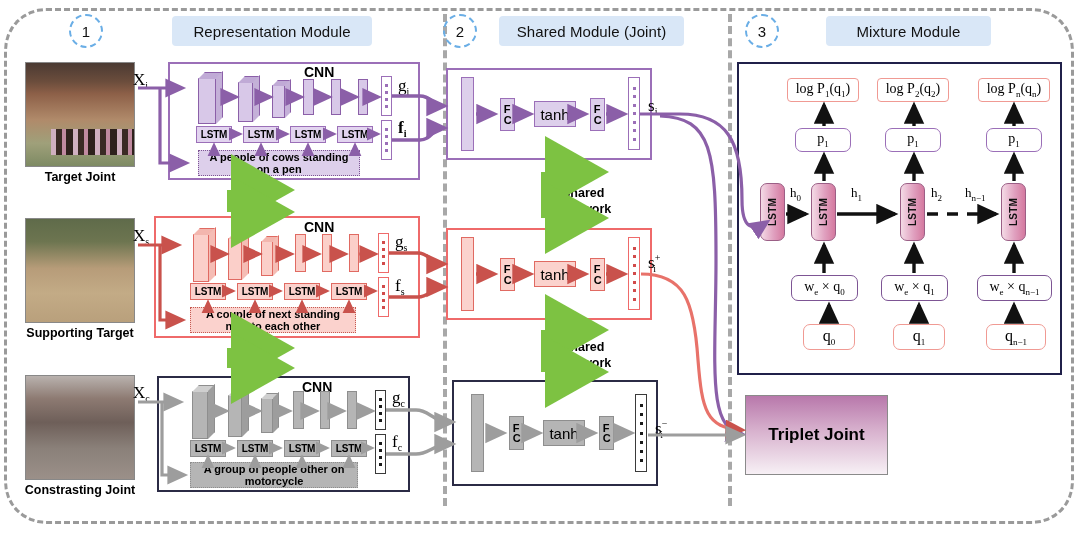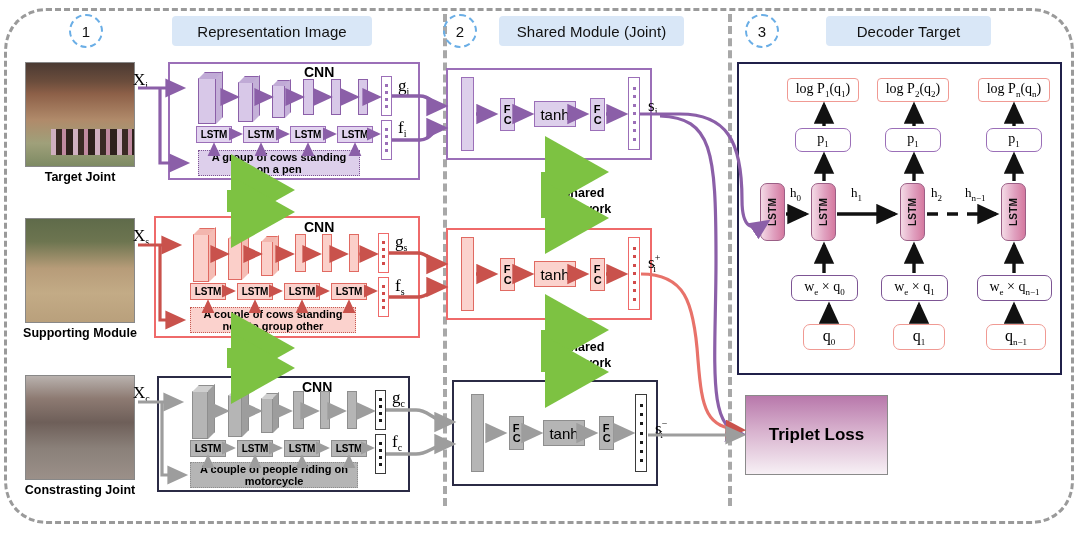--- a/index.html
+++ b/index.html
@@ -73,35 +73,35 @@
 
 <div class="abs" id="outer-frame"></div>
 
 <div class="abs mod-sep" id="sep-1" style="left:443px;top:14px;height:492px;"></div>
 <div class="abs mod-sep" id="sep-2" style="left:728px;top:14px;height:492px;"></div>
 
 <div class="abs mod-num" style="left:69px;top:14px;">
     <span>1</span>
   </div>
 <div class="abs mod-chip" style="left:172px;top:16px;width:200px;height:30px;">
-  <span>Representation Image</span>
+  <span>Representation Module</span>
 </div>
 
 <div class="abs mod-num" style="left:443px;top:14px;">
     <span>2</span>
   </div>
 <div class="abs mod-chip" style="left:499px;top:16px;width:185px;height:30px;">
   <span>Shared Module (Joint)</span>
 </div>
 
 <div class="abs mod-num" style="left:745px;top:14px;">
     <span>3</span>
   </div>
 <div class="abs mod-chip" style="left:826px;top:16px;width:165px;height:30px;">
-  <span>Decoder Target</span>
+  <span>Mixture Module</span>
 </div>
 
 <div class="abs thumb" style="left:25px;top:62px;width:110px;height:105px;
      background:linear-gradient(180deg,#4b3a33 0%,#6b4d3c 18%,#8d6048 30%,#b08a6a 55%,#9fa07a 78%,#7d8a63 100%);">
   <div style="position:absolute;left:25px;top:66px;width:110px;height:26px;
        background:repeating-linear-gradient(90deg,#d0b0c0 0 5px,#3a2a24 5px 11px,#c08aa0 11px 15px,#2e211c 15px 22px);"></div>
 
 </div>
 <div class="abs thumb-cap" style="left:15px;top:170px;width:130px;">
   <span>Target Joint</span>
@@ -156,38 +156,38 @@
 <div class="abs lstm" style="left:337px;top:126px;width:36px;height:17px;background:#e2d4ef;border:1.2px solid #9b6fb8;">
   <span>LSTM</span>
   </div>
 
 <div class="abs vec" style="left:381px;top:120px;width:11px;height:40px;border:1.5px solid #9b6fb8;">
   <i style="background:#9b6fb8"></i>
     <i style="background:#9b6fb8"></i>
     <i style="background:#9b6fb8"></i>
     <i style="background:#9b6fb8"></i>
 </div>
-<div class="abs sym" style="left:398px;top:118px;">
+<div class="abs sym" style="left:398px;top:118px;font-weight:bold;">
   <span>f</span><sub>i</sub>
 </div>
 
 <div class="abs capbox" style="left:198px;top:150px;width:162px;height:26px;background:#ddcfeb;border-color:#7d5594;">
   <span>
-    <span>A group of cows standing</span><br>
+    <span>A people of cows standing</span><br>
     <span>on a pen</span>
   </span>
 </div>
 
 <div class="abs thumb" style="left:25px;top:218px;width:110px;height:105px;
      background:linear-gradient(180deg,#5f6b4a 0%,#6d7550 22%,#b79c79 48%,#c3ab86 72%,#b9a07c 100%);">
   
   
 </div>
 <div class="abs thumb-cap" style="left:10px;top:326px;width:140px;">
-  <span>Supporting Module</span>
+  <span>Supporting Target</span>
 </div>
 <div class="abs sym" style="left:133px;top:226px;">
   <span>X</span><sub>s</sub>
 </div>
 
 <div class="abs rep-box r" style="left:154px;top:216px;width:266px;height:122px;"></div>
 <div class="abs cnn-label" style="left:304px;top:219px;">
   <span>CNN</span>
 </div>
 
@@ -238,22 +238,22 @@
     <i style="background:#d14b4b"></i>
     <i style="background:#d14b4b"></i>
     <i style="background:#d14b4b"></i>
 </div>
 <div class="abs sym" style="left:395px;top:276px;">
   <span>f</span><sub>s</sub>
 </div>
 
 <div class="abs capbox" style="left:190px;top:307px;width:166px;height:26px;background:#fbd2cd;border-color:#c55a52;">
   <span>
-    <span>A couple of cows standing</span><br>
-    <span>next to   group other</span>
+    <span>A couple of next standing</span><br>
+    <span>next to   each other</span>
   </span>
 </div>
 
 <div class="abs thumb" style="left:25px;top:375px;width:110px;height:105px;
      background:linear-gradient(180deg,#b9b2ae 0%,#8d7a72 22%,#6e5f59 45%,#8a8079 70%,#9b9089 100%);">
   
   
 </div>
 <div class="abs thumb-cap" style="left:5px;top:483px;width:150px;">
   <span>Constrasting  Joint</span>
@@ -314,21 +314,21 @@
     <i style="background:#1a1a1a"></i>
     <i style="background:#1a1a1a"></i>
     <i style="background:#1a1a1a"></i>
 </div>
 <div class="abs sym" style="left:392px;top:432px;">
   <span>f</span><sub>c</sub>
 </div>
 
 <div class="abs capbox" style="left:190px;top:462px;width:168px;height:26px;background:#b5b5b5;border-color:#8e8e8e;">
   <span>
-    <span>A couple of people riding  on</span><br>
+    <span>A group of people other  on</span><br>
     <span>motorcycle</span>
   </span>
 </div>
 
 <div class="abs rep-box p" style="left:446px;top:68px;width:206px;height:92px;"></div>
 <div class="abs" style="left:461px;top:77px;width:13px;height:74px;background:#ddcfeb;border:1.2px solid #9b6fb8;box-sizing:border-box;"></div>
 <div class="abs fcbox" style="left:500px;top:98px;width:15px;height:33px;background:#ddcfeb;border:1.2px solid #9b6fb8;">
   <span><span>F</span><br><span>C</span></span>
 </div>
 <div class="abs tanhbox" style="left:534px;top:101px;width:42px;height:26px;background:#ddcfeb;border:1.2px solid #9b6fb8;">
@@ -466,21 +466,21 @@
   <span><span>q</span><sub>0</sub></span>
 </div>
 <div class="abs dec-lbl" style="left:893px;top:324px;width:52px;height:26px;border:1.5px solid #f09a93;border-radius:7px;background:#fff;font-size:16px;">
   <span><span>q</span><sub>1</sub></span>
 </div>
 <div class="abs dec-lbl" style="left:986px;top:324px;width:60px;height:26px;border:1.5px solid #f09a93;border-radius:7px;background:#fff;font-size:16px;">
   <span><span>q</span><sub>n−1</sub></span>
 </div>
 
 <div class="abs" id="triplet-loss" style="left:745px;top:395px;width:143px;height:80px;">
-  <span>Triplet Loss</span>
+  <span>Triplet Joint</span>
 </div>
 
 <svg class="overlay" viewBox="0 0 1083 533">
   <defs>
     <marker id="ahP" markerWidth="7" markerHeight="7" refX="5.2" refY="3" orient="auto">
       <path d="M0,0 L6.5,3 L0,6 z" fill="#8b5fa8"></path>
       </marker>
     <marker id="ahR" markerWidth="7" markerHeight="7" refX="5.2" refY="3" orient="auto">
       <path d="M0,0 L6.5,3 L0,6 z" fill="#c9524c"></path>
       </marker>

